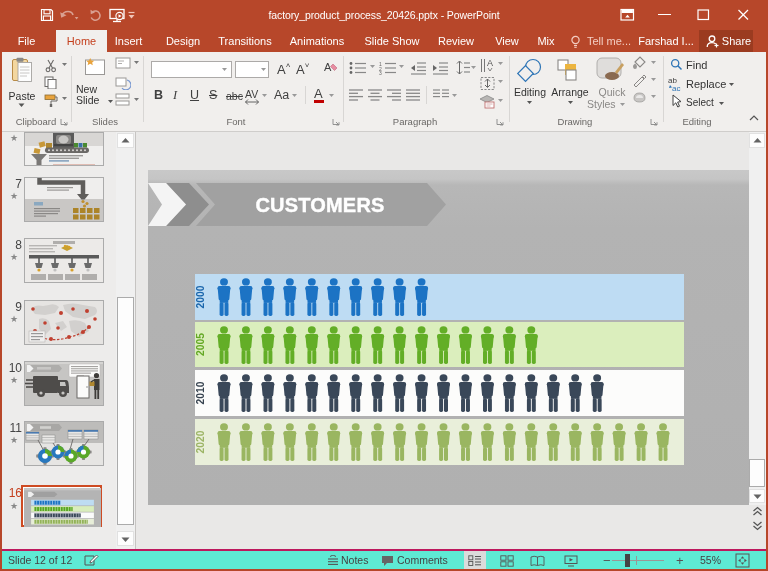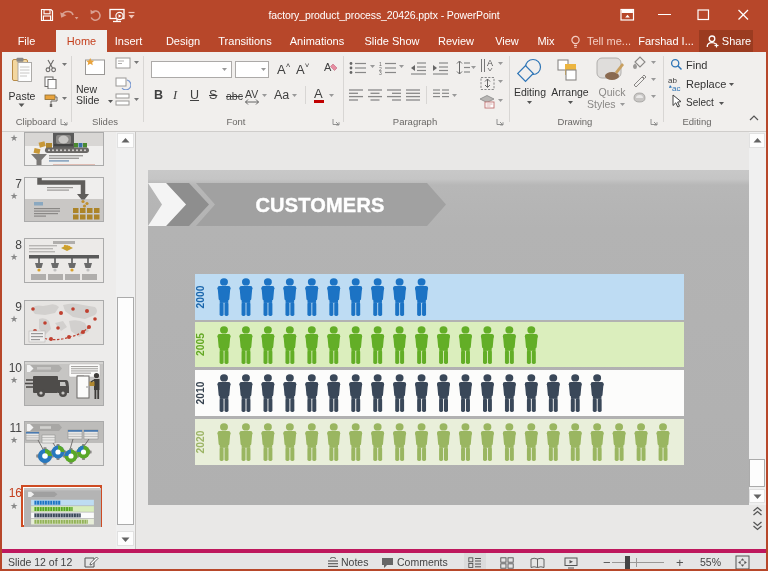--- a/index.html
+++ b/index.html
@@ -12,21 +12,21 @@
   .tab { position:absolute; top:0; height:22px; line-height:22px; color:#fff; font-size:11px; text-align:center; }
   #ribbon { left:2px; top:52px; width:764px; height:80px; background:#F1EFED; border-bottom:1px solid #CFCDCB; }
   .gsep { position:absolute; top:4px; height:66px; width:1px; background:#D8D6D4; }
   .glabel { position:absolute; top:64px; width:80px; text-align:center; font-size:9.5px; color:#6a6866; }
   
   #main { left:2px; top:132px; width:764px; height:417px; background:#E9E8E7; }
   #panel { position:absolute; left:0; top:0; width:134px; height:417px; background:#EDECEB; border-right:1px solid #C6C4C2; }
   .thumb { position:absolute; left:22px; width:80px; height:45px; background:#EDEDED; border:1px solid #ABABAB; overflow:hidden; }
   .snum { position:absolute; left:4px; width:16px; text-align:right; font-size:12px; color:#444; }
   .sstar { position:absolute; left:8px; width:12px; font-size:9px; color:#888; }
-  #statusbar { left:0px; top:549px; width:768px; height:20px; background:#e5e5e5; border-top:4px solid #be185d; font-size:10.5px; color:#444; }
+  #statusbar { left:0px; top:549px; width:768px; height:20px; background:#5eead4; border-top:2px solid #be185d; font-size:10.5px; color:#444; }
   #redbottom { left:0; top:569px; width:768px; height:2px; background:#B7472A; }
   #redleft { left:0; top:30px; width:2px; height:541px; background:#B7472A; }
   #redright { left:766px; top:30px; width:2px; height:541px; background:#B7472A; }
 </style>
 </head>
 <body>
 <div class="abs" id="titlebar">
   <svg class="abs" style="left:39px;top:7px" width="16" height="16" viewBox="0 0 16 16">
     <path d="M2.5 2.5 h9.5 l1.5 1.5 v9.5 h-11 z" fill="none" stroke="#fff" stroke-width="1.2"></path>
     <rect x="5" y="2.8" width="6" height="4" fill="none" stroke="#fff" stroke-width="1.1"></rect>

